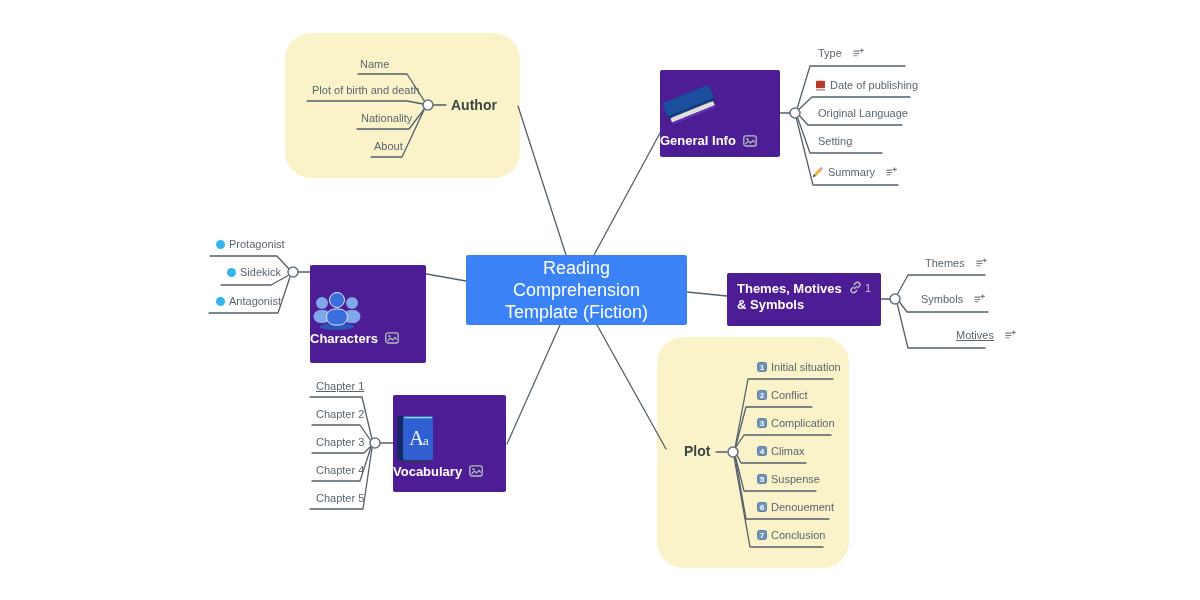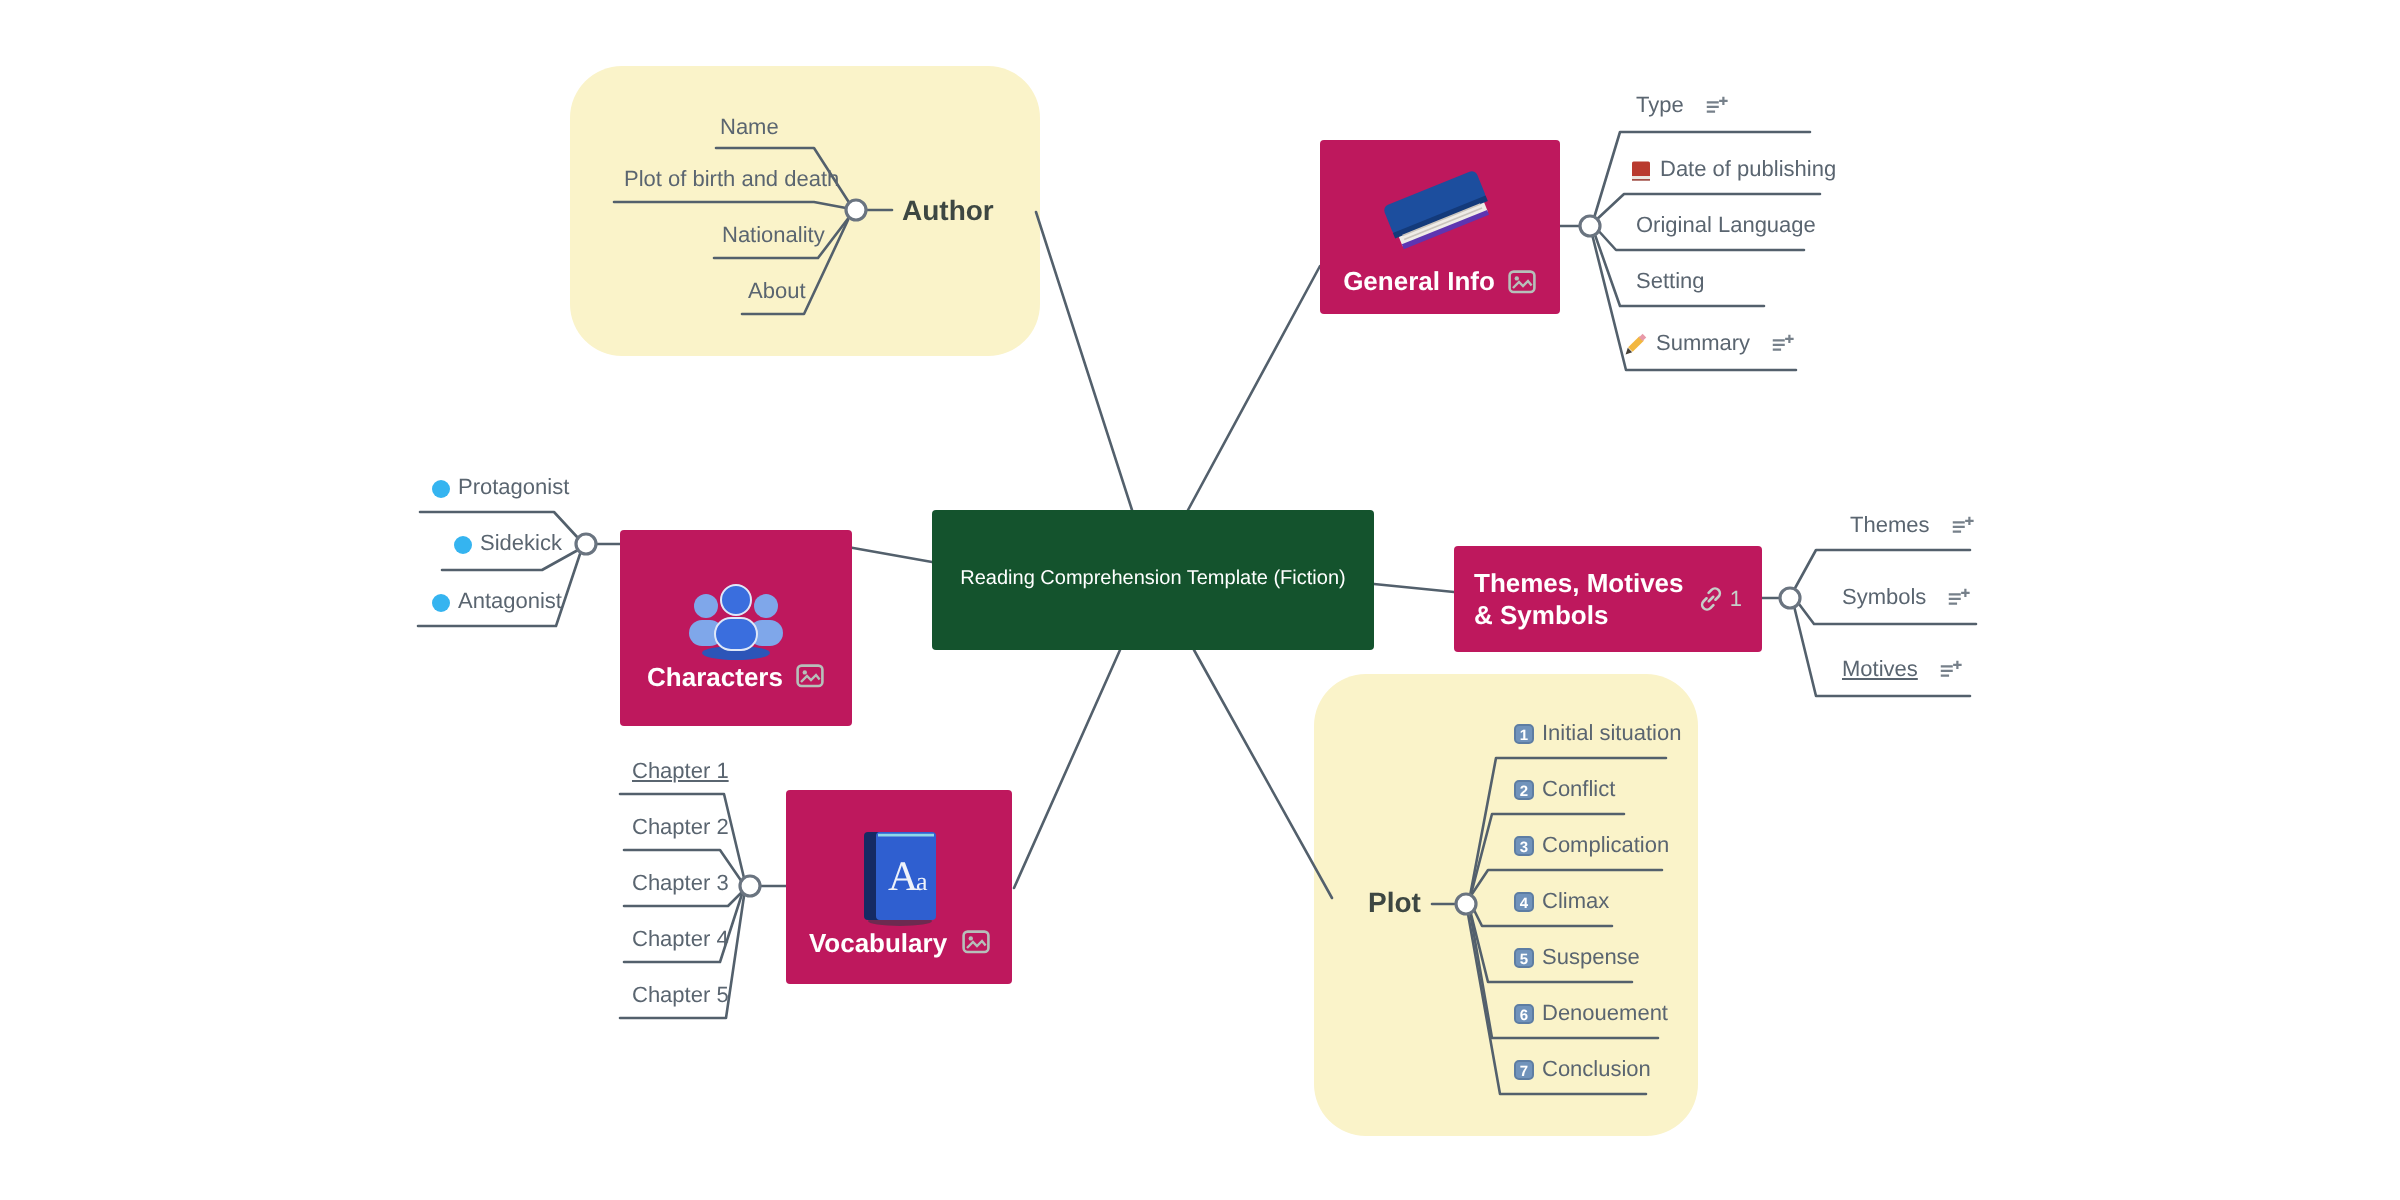--- a/index.html
+++ b/index.html
@@ -1,23 +1,23 @@
 <!DOCTYPE html>
 <html><head>
 <meta charset="utf-8">
 <style>
   html,body{margin:0;padding:0;}
   body{width:1200px;height:600px;background:#ffffff;font-family:"Liberation Sans",sans-serif;}
   #canvas{position:relative;width:1200px;height:600px;overflow:hidden;background:#ffffff;}
   .group{position:absolute;background:#faf3c9;border-radius:26px;z-index:1;}
   #lines{position:absolute;left:0;top:0;z-index:2;}
   .node,.item,.blabel{position:absolute;z-index:3;}
-  .dark-node{background:#be185d;border-radius:2px;color:#ffffff;display:flex;flex-direction:column;align-items:center;justify-content:center;box-sizing:border-box;}
+  .dark-node{background:#4c1d95;border-radius:2px;color:#ffffff;display:flex;flex-direction:column;align-items:flex-start;justify-content:center;box-sizing:border-box;}
   .dark-node .nlabel{font-weight:bold;font-size:13px;color:#fff;display:flex;align-items:center;gap:7px;white-space:nowrap;}
-  .root-node{background:#14532d;border-radius:2px;color:#ffffff;display:flex;align-items:center;justify-content:center;text-align:center;font-size:10px;line-height:22px;box-sizing:border-box;padding:0 12px;}
+  .root-node{background:#3b82f6;border-radius:2px;color:#ffffff;display:flex;align-items:center;justify-content:center;text-align:center;font-size:18px;line-height:22px;box-sizing:border-box;padding:0 12px;}
   .blabel{font-weight:bold;font-size:14px;color:#3d4742;white-space:nowrap;}
   .item{display:flex;align-items:center;gap:4px;height:16px;white-space:nowrap;font-size:11px;color:#5a6570;}
   .item .note-ic{margin-left:6px;}
   .dot{width:9px;height:9px;border-radius:50%;background:#35b4f0;flex:0 0 auto;}
   .badge-num{width:10px;height:10px;border-radius:2.5px;background:#7193bb;border:0.5px solid #5d7da3;color:#fff;font-size:7.5px;font-weight:bold;display:flex;align-items:center;justify-content:center;flex:0 0 auto;box-sizing:border-box;}
   .themes-node{flex-direction:row;justify-content:flex-start;padding:8px 10px;gap:6px;}
   .themes-node .nlabel{white-space:normal;line-height:16px;width:106px;font-size:13px;}
   .link-badge{display:flex;align-items:center;gap:3px;color:#c6cfc9;font-size:11px;}
 </style>
 </head>
@@ -249,21 +249,21 @@
   </div>
   <div class="item" style="left:921px;top:291px;">
     <span>Symbols</span>
     <svg class="note-ic" width="12" height="12" viewBox="0 0 13 12">
         <g stroke="#76808a" stroke-width="1.2" fill="none">
           <path d="M1.5 4 h6.5 M1.5 6.5 h6.5 M1.5 9 h4.5"></path>
           <path d="M10.5 1 v4.5 M8.2 3.2 h4.6"></path>
         </g>
       </svg>
   </div>
-  <div class="item" style="left:921px;top:327px;text-decoration:underline;">
+  <div class="item" style="left:956px;top:327px;text-decoration:underline;">
     <span>Motives</span>
     <svg class="note-ic" width="12" height="12" viewBox="0 0 13 12">
         <g stroke="#76808a" stroke-width="1.2" fill="none">
           <path d="M1.5 4 h6.5 M1.5 6.5 h6.5 M1.5 9 h4.5"></path>
           <path d="M10.5 1 v4.5 M8.2 3.2 h4.6"></path>
         </g>
       </svg>
   </div>
 
   <div class="item" style="left:316px;top:378px;text-decoration:underline;">

